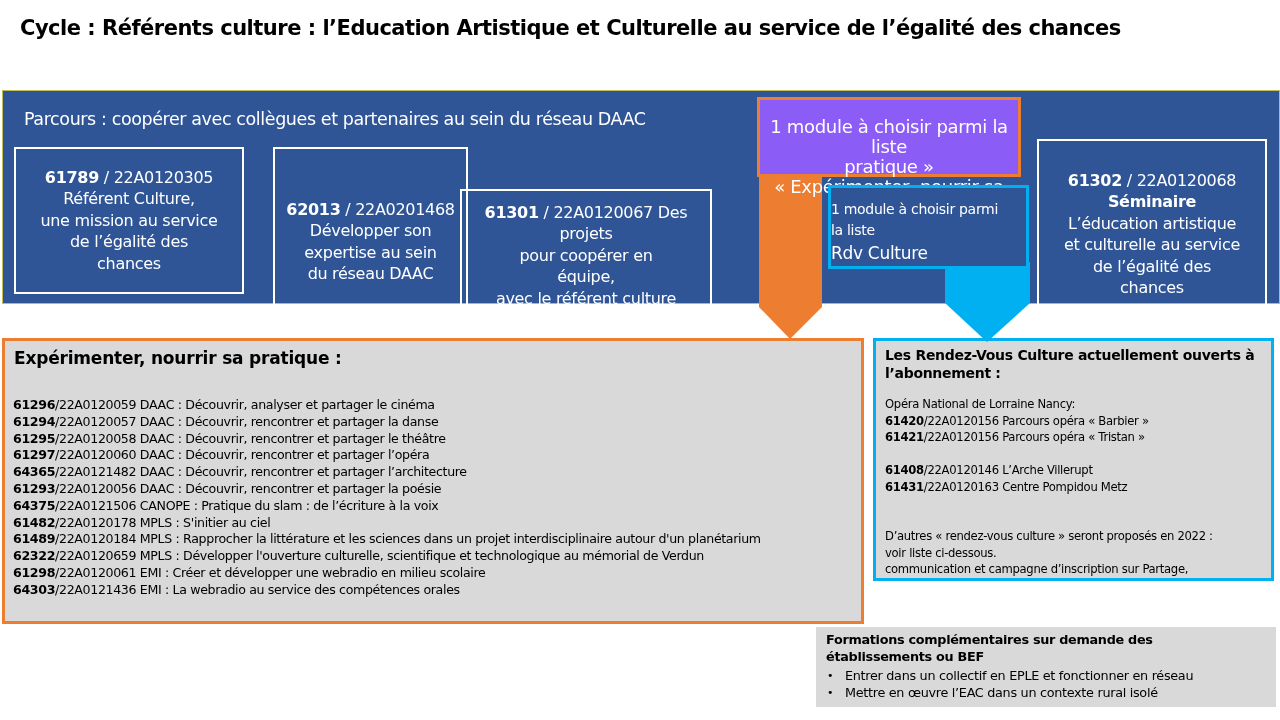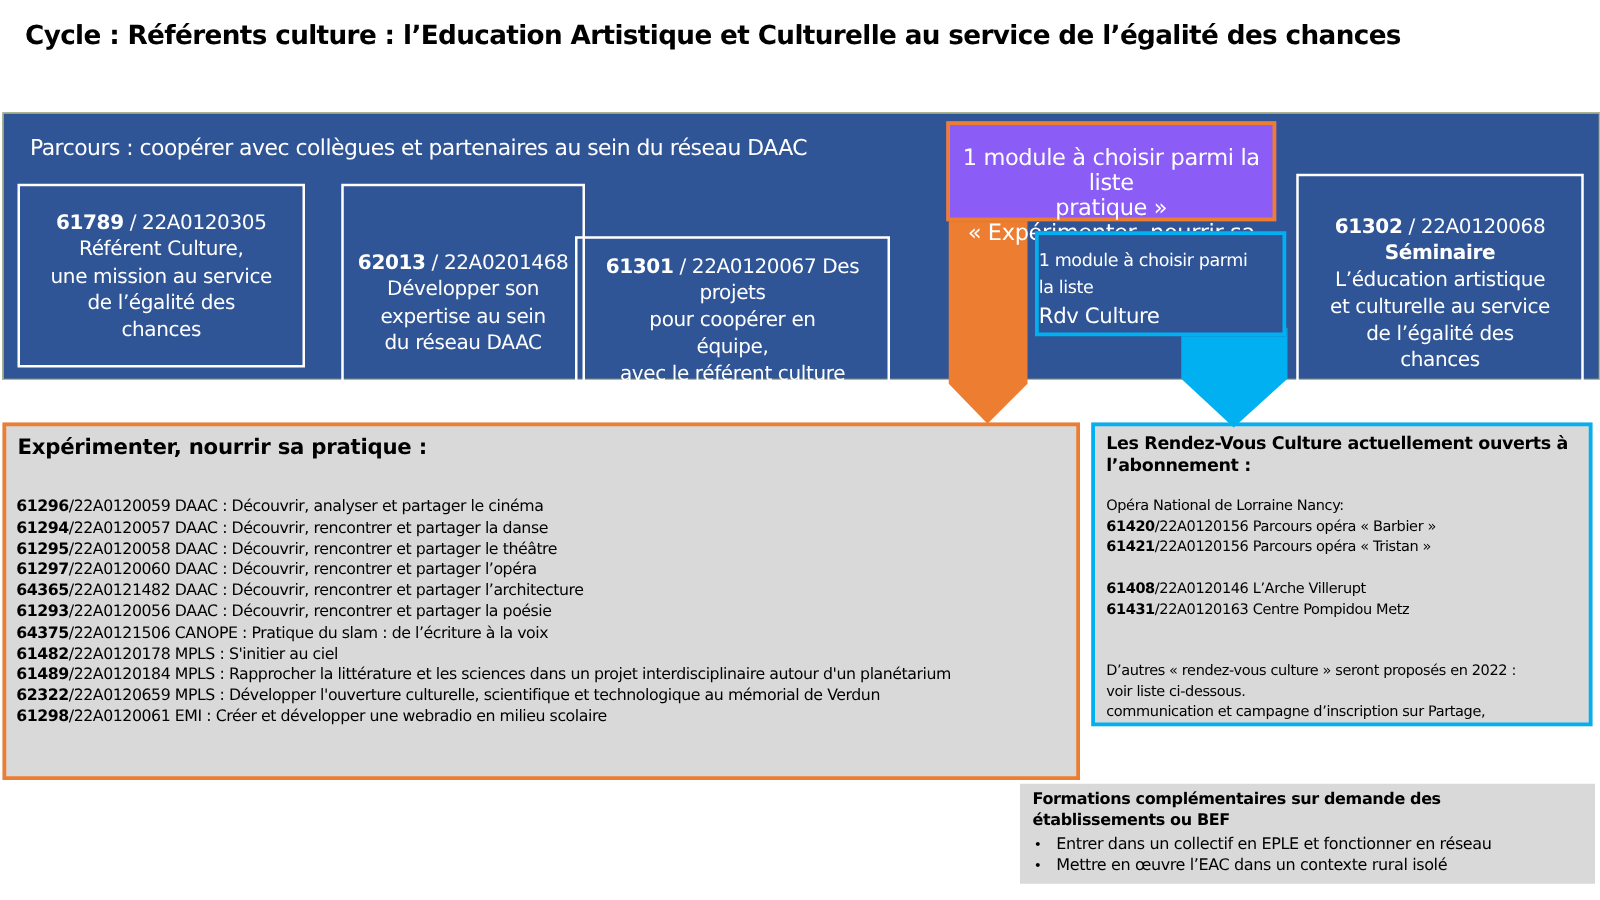--- a/index.html
+++ b/index.html
@@ -96,20 +96,21 @@
   <div><b>61294</b><span>/22A0120057  DAAC : Découvrir, rencontrer et partager la danse</span></div>
   <div><b>61295</b><span>/22A0120058  DAAC : Découvrir, rencontrer et partager le théâtre</span></div>
   <div><b>61297</b><span>/22A0120060  DAAC  : Découvrir, rencontrer et partager l’opéra</span></div>
   <div><b>64365</b><span>/22A0121482  DAAC  : Découvrir, rencontrer et partager l’architecture</span></div>
   <div><b>61293</b><span>/22A0120056  DAAC  : Découvrir, rencontrer et partager la poésie</span></div>
   <div><b>64375</b><span>/22A0121506  CANOPE : Pratique du slam : de l’écriture à la voix</span></div>
   <div><b>61482</b><span>/22A0120178  MPLS : S'initier au ciel</span></div>
   <div><b>61489</b><span>/22A0120184  MPLS : Rapprocher la littérature et les sciences dans un projet interdisciplinaire autour d'un planétarium</span></div>
   <div><b>62322</b><span>/22A0120659  MPLS : Développer  l'ouverture culturelle, scientifique et technologique au mémorial de Verdun</span></div>
   <div><b>61298</b><span>/22A0120061  EMI : Créer et développer  une webradio en milieu scolaire</span></div>
+  <div><b>64303</b><span>/22A0121436  EMI : La webradio au service des compétences orales</span></div>
 </div>
 
 <div class="abs csec"></div>
 <div class="abs csec-title">Les Rendez-Vous Culture actuellement ouverts à l’abonnement :</div>
 <div class="abs ctext">
   <div>Opéra National  de Lorraine Nancy:</div>
   <div><b>61420</b><span>/22A0120156 Parcours  opéra « Barbier »</span></div>
   <div><b>61421</b><span>/22A0120156 Parcours  opéra « Tristan  »</span></div>
   <div style="height:16.5px;"></div>
   <div><b>61408</b><span>/22A0120146 L’Arche Villerupt</span></div>

